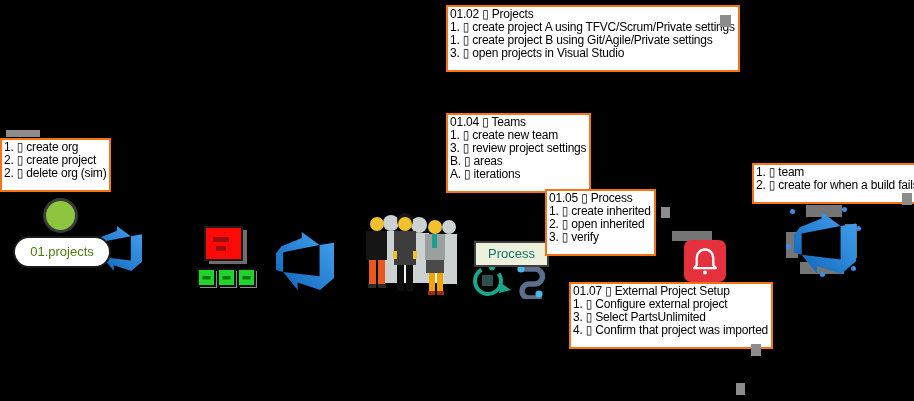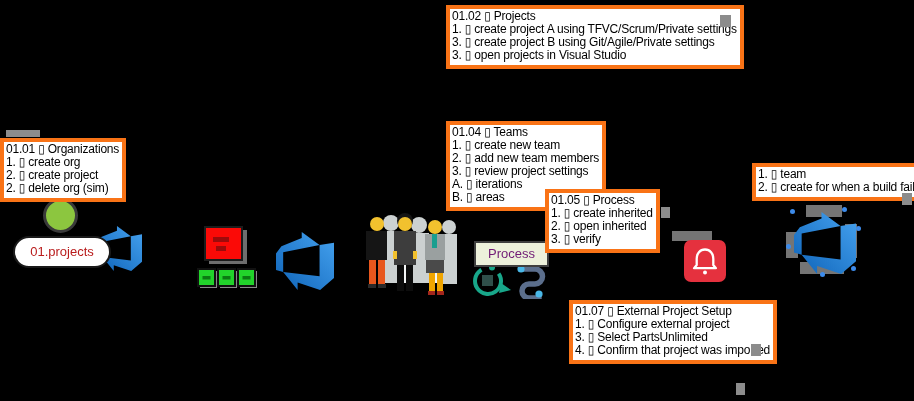--- a/index.html
+++ b/index.html
@@ -1,31 +1,31 @@
 <!DOCTYPE html>
 <html><head>
 <meta charset="utf-8">
 <style>
   html,body{margin:0;padding:0;background:#000;}
   #canvas{position:relative;width:914px;height:401px;background:#000;overflow:hidden;
           font-family:"Liberation Sans",sans-serif;}
-  .note{position:absolute;background:#fff;border:4px solid #f97316;padding:1px 3px 3px 2px;
+  .note{position:absolute;background:#fff;border:2px solid #f97316;padding:1px 3px 10px 2px;
         font-size:12px;line-height:13px;letter-spacing:-0.2px;color:#000;white-space:nowrap;z-index:5;}
   .note div{white-space:nowrap;}
   .handle{position:absolute;background:#8c8c8c;z-index:7;}
   .blob{position:absolute;background:#757575;z-index:1;}
   .icon{position:absolute;z-index:2;}
   .dot{position:absolute;width:5px;height:5px;border-radius:50%;background:#3d8bea;z-index:8;}
   #milestone{position:absolute;left:43px;top:198px;width:29px;height:29px;border-radius:50%;
              background:#8cc63f;border:3px solid #3a3a3a;z-index:3;}
   #pill{position:absolute;left:13px;top:236px;width:94px;height:28px;background:#fff;
         border:2px solid #1a1a1a;border-radius:16px;z-index:4;
-        font-size:13px;color:#b91c1c;text-align:center;line-height:28px;}
+        font-size:13px;color:#4d7c0f;text-align:center;line-height:28px;}
   #process-label{position:absolute;left:474px;top:241px;width:71px;height:22px;background:#edf1db;
-        border:2px solid #3f3f3f;z-index:4;font-size:13px;color:#701a75;text-align:center;line-height:22px;}
+        border:2px solid #3f3f3f;z-index:4;font-size:13px;color:#0f766e;text-align:center;line-height:22px;}
   .z6{z-index:6;}
 </style>
 </head>
 <body>
 
 <div id="canvas">
 
   <div id="milestone"></div>
 
   <div id="pill">01.projects</div>
@@ -141,55 +141,53 @@
     <path fill="url(#adg3)" d="M0 8.877 2.247 5.91l8.405-3.416V.022l7.37 5.393L2.966 8.338v8.225L0 15.707Zm24-4.45v14.651l-5.753 4.9-9.303-3.056v3.056l-5.978-7.416 15.057 1.798V5.415Z"></path>
   </svg>
   <div class="dot" style="left:790px;top:209px"></div>
   <div class="dot" style="left:842px;top:207px"></div>
   <div class="dot" style="left:856px;top:226px"></div>
   <div class="dot" style="left:786px;top:244px"></div>
   <div class="dot" style="left:820px;top:272px"></div>
   <div class="dot" style="left:851px;top:266px"></div>
 
   <div class="note" style="left:0px;top:138px">
-    <div>01.01 ▯ Organizations</div>
     <div>1. ▯ create org</div>
     <div>2. ▯ create project</div>
     <div>2. ▯ delete org (sim)</div>
   </div>
 
   <div class="note" style="left:446px;top:5px">
     <div>01.02 ▯ Projects</div>
     <div>1. ▯ create project A using TFVC/Scrum/Private settings</div>
-    <div>3. ▯ create project B using Git/Agile/Private settings</div>
+    <div>1. ▯ create project B using Git/Agile/Private settings</div>
     <div>3. ▯ open projects in Visual Studio</div>
   </div>
 
-  <div class="note" style="left:446px;top:121px">
+  <div class="note" style="left:446px;top:113px">
     <div>01.04 ▯ Teams</div>
     <div>1. ▯ create new team</div>
-    <div>2. ▯ add new team members</div>
     <div>3. ▯ review project settings</div>
+    <div>B. ▯ areas</div>
     <div>A. ▯ iterations</div>
-    <div>B. ▯ areas</div>
   </div>
 
   <div class="note z6" style="left:545px;top:189px">
     <div>01.05 ▯ Process</div>
     <div>1. ▯ create inherited</div>
     <div>2. ▯ open inherited</div>
     <div>3. ▯ verify</div>
   </div>
 
   <div class="note" style="left:752px;top:163px;width:160px">
     <div>1. ▯ team</div>
     <div>2. ▯ create for when a build fails</div>
   </div>
 
-  <div class="note z6" style="left:569px;top:300px">
+  <div class="note z6" style="left:569px;top:282px">
     <div>01.07 ▯ External Project Setup</div>
     <div>1. ▯ Configure external project</div>
     <div>3. ▯ Select PartsUnlimited</div>
     <div>4. ▯ Confirm that project was imported</div>
   </div>
 
 
   <div class="handle" style="left:6px;top:130px;width:34px;height:7px"></div>
   <div class="handle" style="left:720px;top:15px;width:11px;height:12px"></div>
   <div class="handle" style="left:661px;top:207px;width:9px;height:11px"></div>

